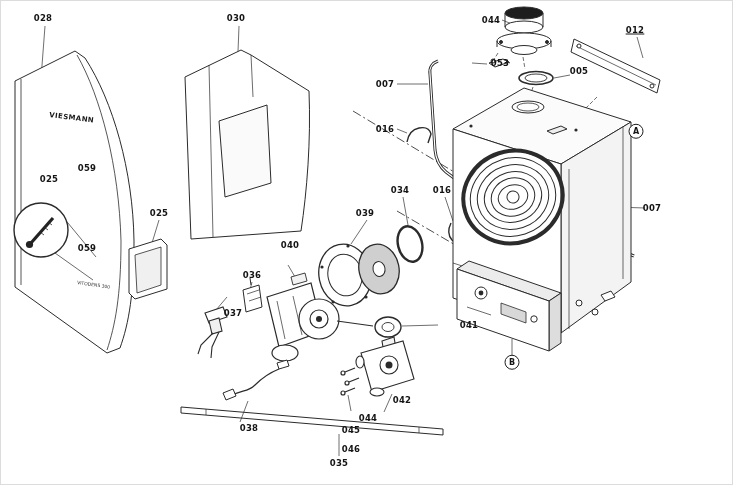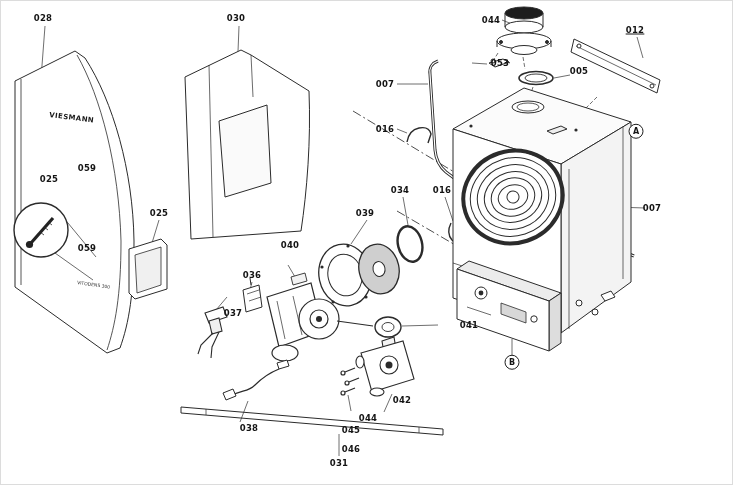--- a/index.html
+++ b/index.html
@@ -277,15 +277,15 @@
       <div class="part-label" style="left: 284px; top: 244px; padding-left: 10px;">040</div>
       <div class="part-label" style="left: 251px; top: 274px;">036</div>
       <div class="part-label" style="left: 232px; top: 290px; margin-top: 22px;">037</div>
       <div class="part-label" style="left: 468px; top: 324px;">041</div>
       <div class="part-label circled" style="left: 511px; top: 362px;">B</div>
       <div class="part-label" style="left: 350px; top: 417px; padding-left: 34px;">044</div>
       <div class="part-label" style="left: 248px; top: 427px;">038</div>
       <div class="part-label" style="left: 381px; top: 399px; padding-left: 40px;">042</div>
       <div class="part-label" style="left: 350px; top: 429px;">045</div>
       <div class="part-label" style="left: 350px; top: 441px; margin-top: 7px;">046</div>
-      <div class="part-label" style="left: 338px; top: 462px;">031</div>
+      <div class="part-label" style="left: 338px; top: 462px;">035</div>
     </div>
 </div>
 
 </body></html>

